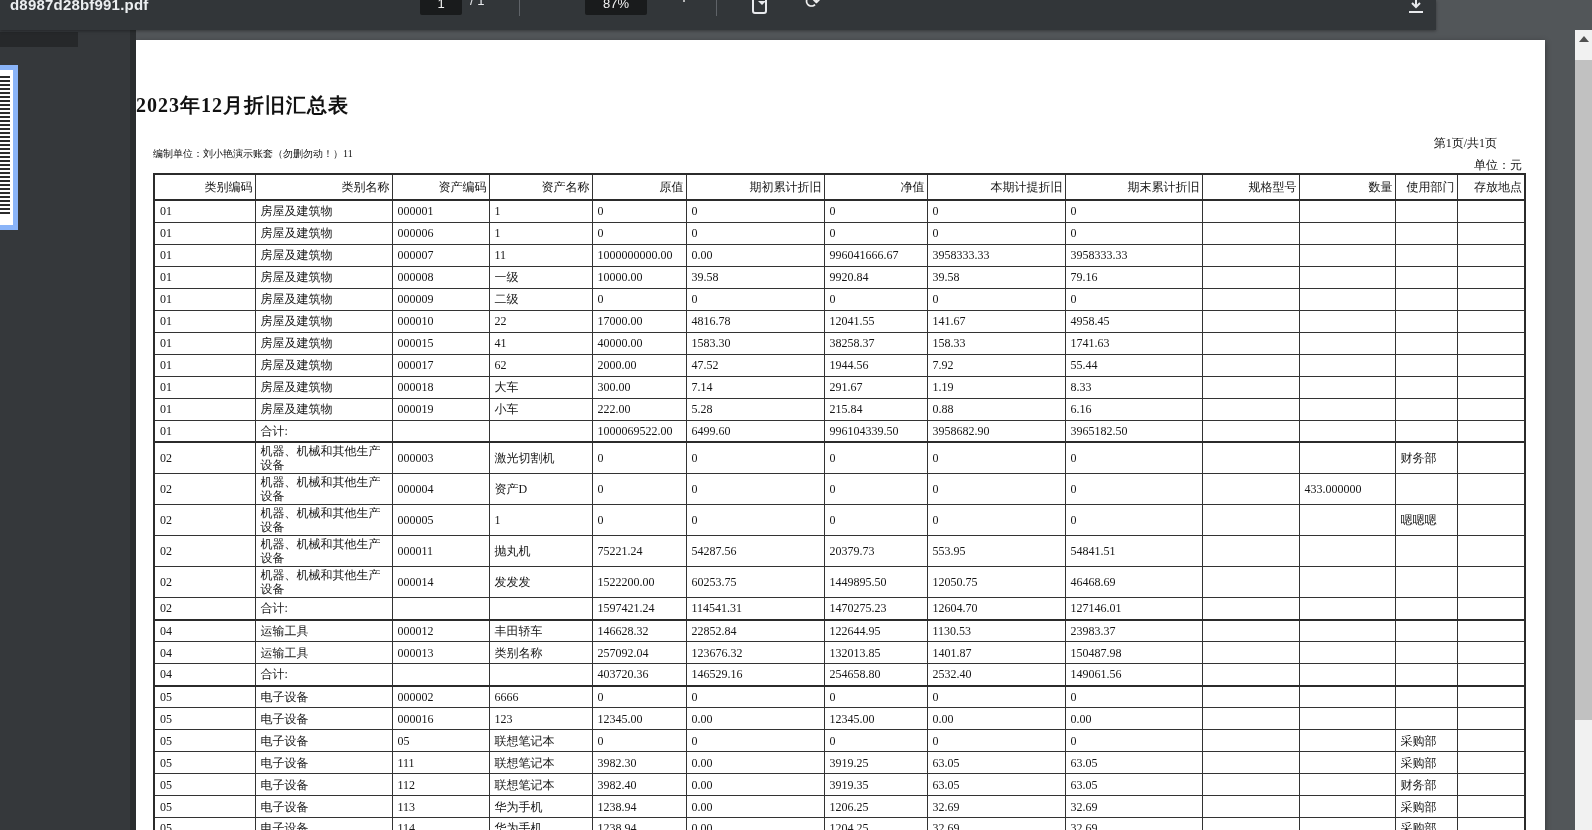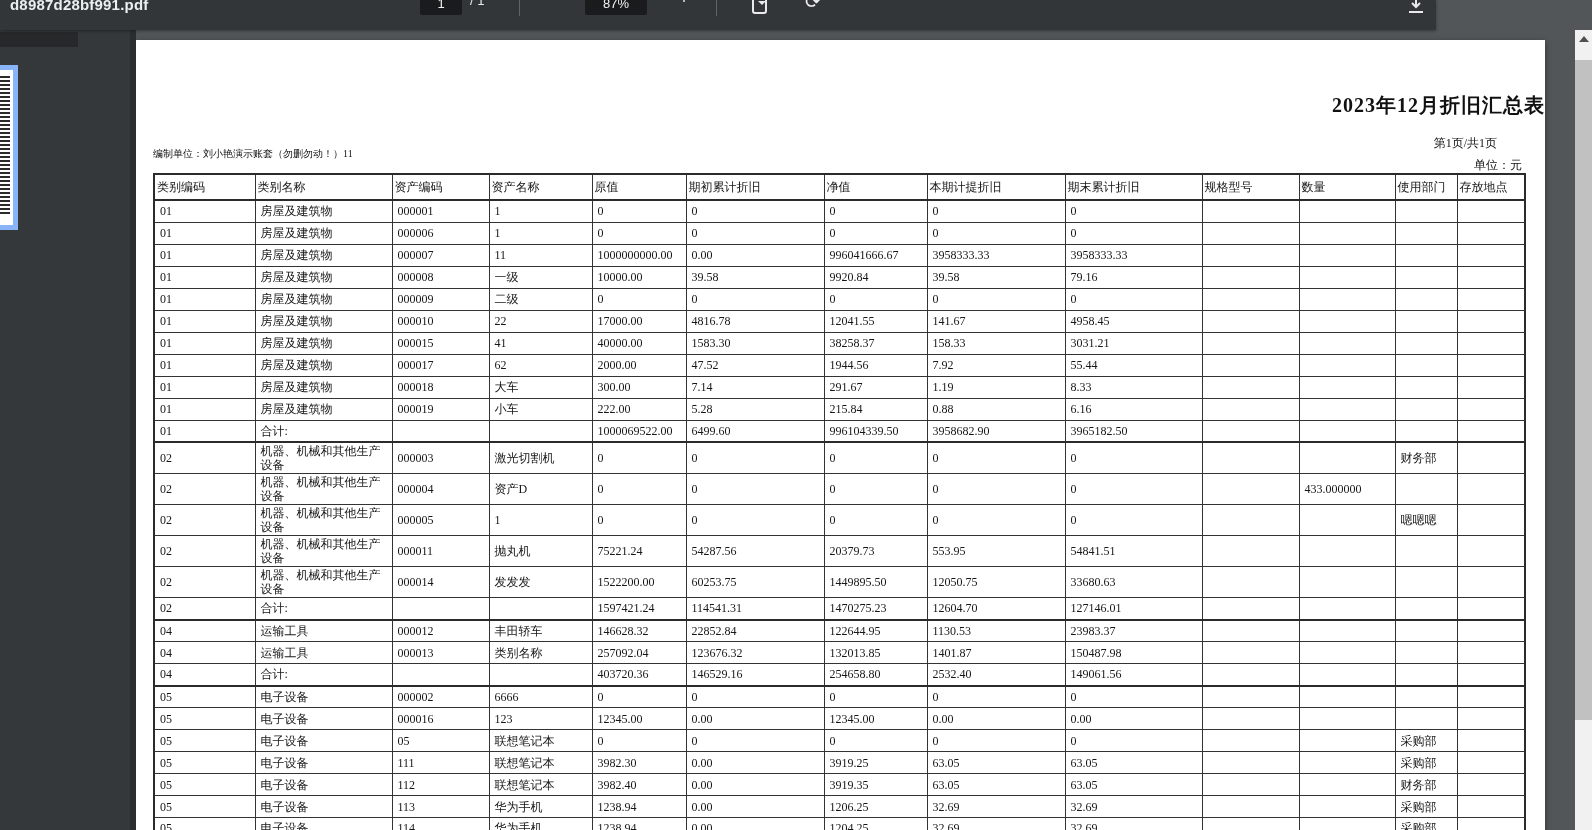--- a/index.html
+++ b/index.html
@@ -34,31 +34,31 @@
   .thumb { position:absolute; left:-30px; top:35px; width:48px; height:165px;
            border:5px solid #8ab4f8; background:#fff; cursor:pointer; }
   .thumb-lines { position:absolute; inset:4px 3px 10px 3px;
            background:repeating-linear-gradient(#fff 0 2px, #2b2b2b 2px 4px); }
   .divider { position:absolute; left:130px; top:30px; width:6px; height:800px; background:#2a2d2f; z-index:11; }
 
   
   .pdfpage { position:absolute; left:136px; top:40px; width:1409px; height:840px;
              background:#ffffff; box-shadow:0 2px 6px rgba(0,0,0,.4); z-index:5;
              font-family:"Liberation Serif","DejaVu Serif",serif; color:#111; }
-  .doc-title { position:absolute; left:0; top:52px; width:100%; text-align:right;
+  .doc-title { position:absolute; left:0; top:52px; width:100%; text-align:left;
                font-size:20px; font-weight:700; letter-spacing:1px; }
   .page-info { position:absolute; right:48px; top:95px; font-size:12px; }
   .prepared  { position:absolute; left:17px;  top:107px; font-size:10px; }
   .unit      { position:absolute; right:23px; top:117px; font-size:12px; }
 
   table.sheet { position:absolute; left:17px; top:133px; width:1371px;
                 border-collapse:collapse; table-layout:fixed;
                 font-size:12px; color:#161616; }
   table.sheet th, table.sheet td { border:1px solid #333; overflow:hidden; white-space:normal; }
-  table.sheet th { height:26px; font-weight:400; text-align:left; padding:0 2px; }
+  table.sheet th { height:26px; font-weight:400; text-align:right; padding:0 2px; }
   table.sheet td { height:22px; line-height:14px; padding:1px 5px; text-align:left; vertical-align:middle; }
   table.sheet { border:2px solid #2b2b2b; }
   table.sheet thead tr { border-bottom:2px solid #2b2b2b; }
   tr.subtotal { border-bottom:2px solid #2b2b2b; }
 
   
   .scrollbar { position:absolute; right:0; top:30px; width:17px; height:800px; background:#f1f1f1; z-index:40; }
   .scroll-up { position:absolute; top:0; left:0; width:17px; height:17px; display:flex;
                align-items:center; justify-content:center; cursor:pointer; }
   .scroll-up:after { content:""; border:5px solid transparent; border-bottom:6px solid #505050; margin-top:-5px; }
@@ -242,21 +242,21 @@
           </tr>
           <tr>
             <td>01</td>
             <td>房屋及建筑物</td>
             <td>000015</td>
             <td>41</td>
             <td>40000.00</td>
             <td>1583.30</td>
             <td>38258.37</td>
             <td>158.33</td>
-            <td>3031.21</td>
+            <td>1741.63</td>
             <td></td>
             <td></td>
             <td></td>
             <td></td>
           </tr>
           <tr>
             <td>01</td>
             <td>房屋及建筑物</td>
             <td>000017</td>
             <td>62</td>
@@ -377,21 +377,21 @@
           </tr>
           <tr>
             <td>02</td>
             <td>机器、机械和其他生产设备</td>
             <td>000014</td>
             <td>发发发</td>
             <td>1522200.00</td>
             <td>60253.75</td>
             <td>1449895.50</td>
             <td>12050.75</td>
-            <td>33680.63</td>
+            <td>46468.69</td>
             <td></td>
             <td></td>
             <td></td>
             <td></td>
           </tr>
           <tr class="subtotal">
             <td>02</td>
             <td>合计:</td>
             <td></td>
             <td></td>

